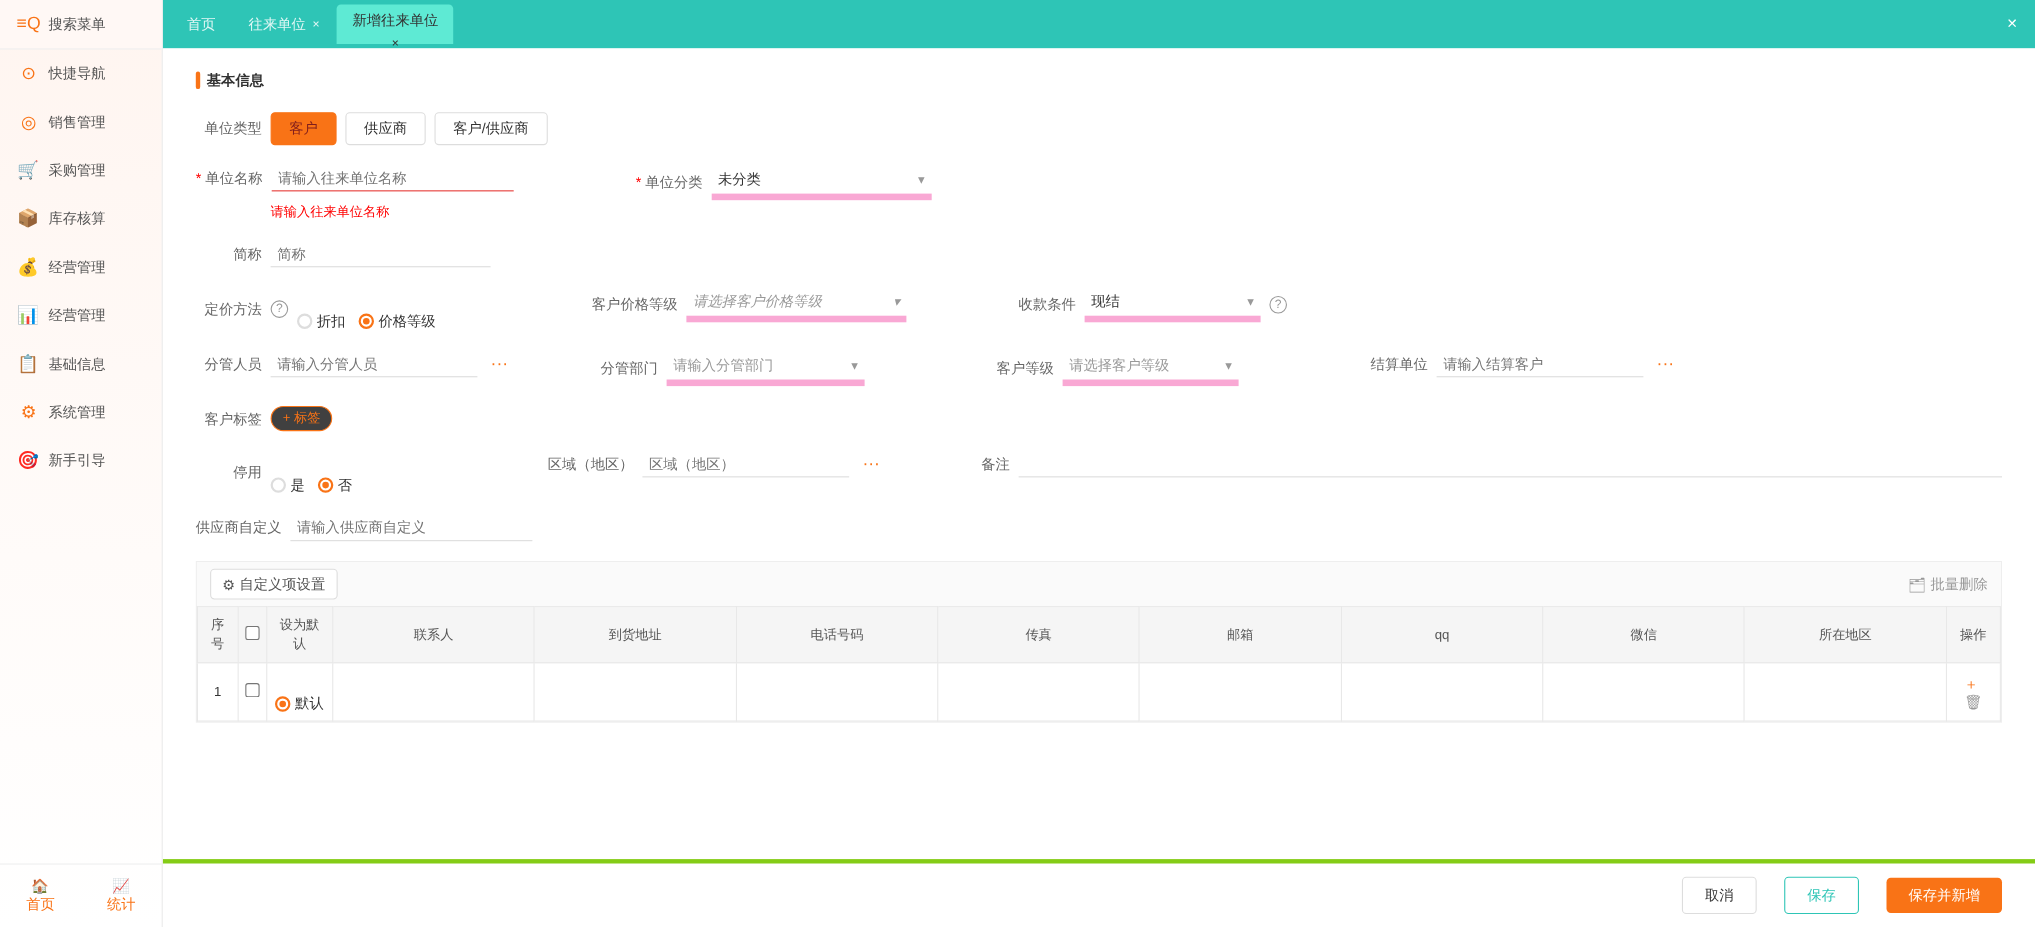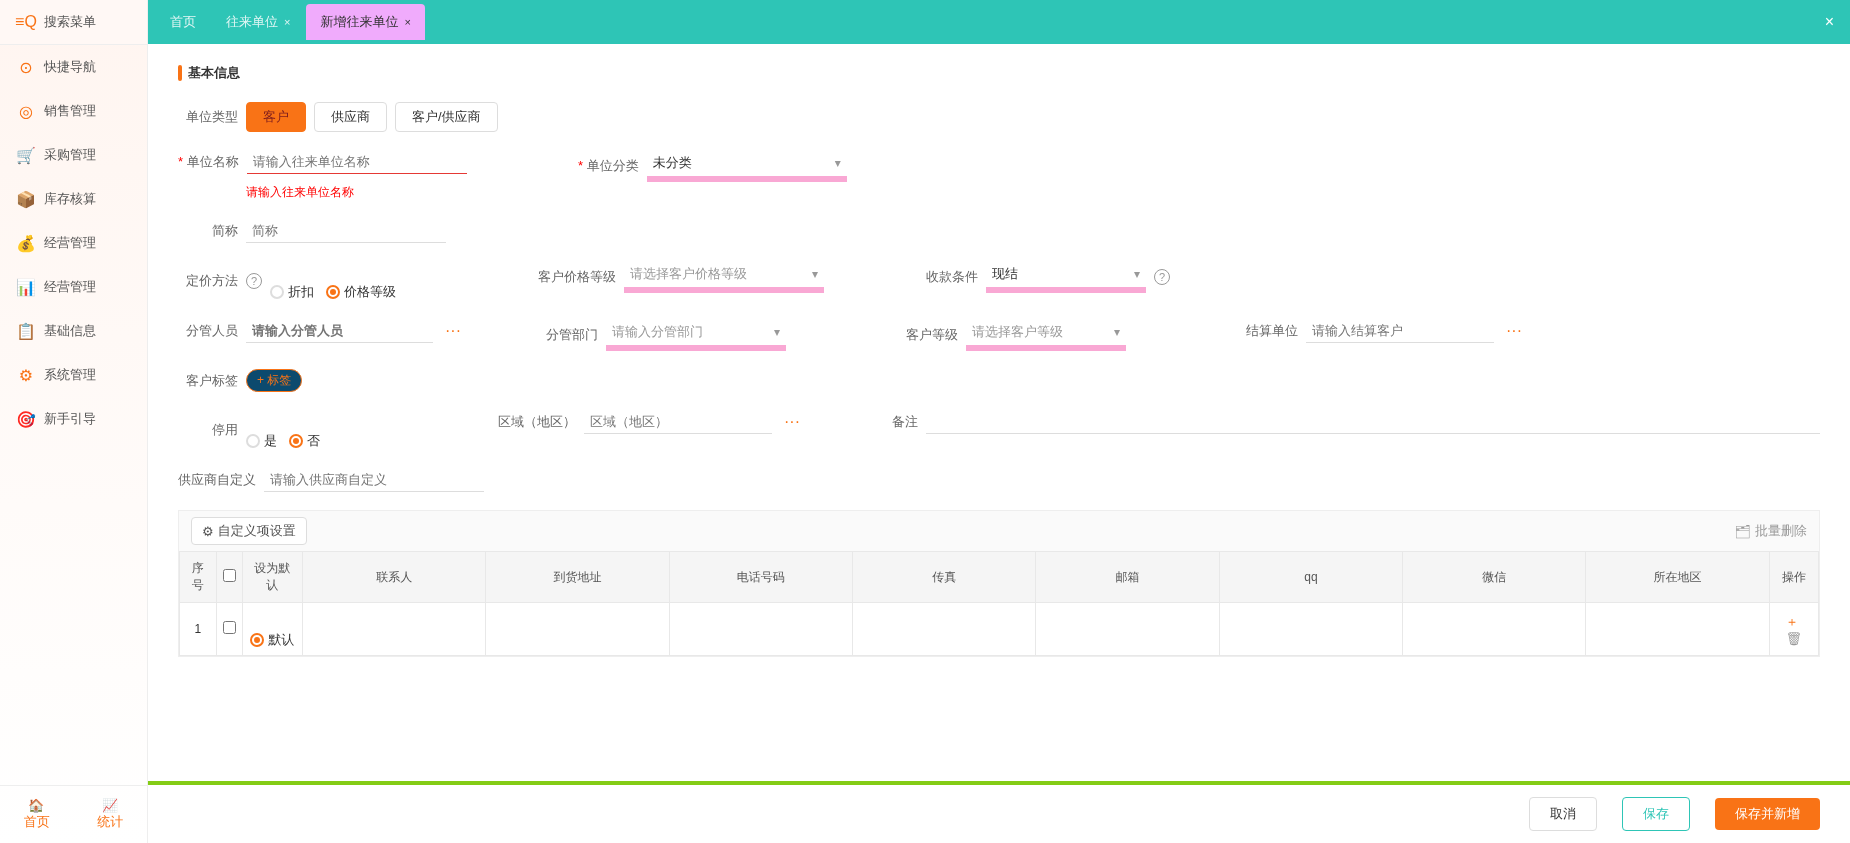--- a/index.html
+++ b/index.html
@@ -48,22 +48,23 @@
       align-items: center;
       gap: 6px;
       padding: 6px 14px;
       border-radius: 4px 4px 0 0;
       cursor: pointer;
       color: rgba(255,255,255,0.85);
       font-size: 13px;
       height: 36px;
     }
     .tab.active {
-      background: #f0abfc;
-      color: #333;
+      background: #5eead4;
+      color: #333;
+      flex-direction: column;
     }
     .tab .close-btn { font-size: 11px; color: inherit; cursor: pointer; }
     .tab-close-right {
       margin-left: auto;
       color: white;
       font-size: 16px;
       cursor: pointer;
       padding: 4px 8px;
     }
 
@@ -190,21 +191,21 @@
       padding: 0 4px;
     }
 
     .tag-add-btn {
       border: 1px solid #f97316;
       border-radius: 20px;
       padding: 2px 10px;
       color: #f97316;
       cursor: pointer;
       font-size: 12px;
-      background: #0c4a6e;
+      background: #404040;
     }
 
     .help-icon {
       width: 16px; height: 16px;
       border-radius: 50%;
       border: 1px solid #999;
       display: flex; align-items: center; justify-content: center;
       color: #999; font-size: 11px; cursor: pointer;
     }
 
@@ -439,39 +440,39 @@
             <span>折扣</span>
           </div>
           <div class="radio-option">
             <div class="radio-dot checked"></div>
             <span>价格等级</span>
           </div>
         </div>
       </div>
       <div class="form-field" style="min-width:320px; max-width:380px;">
         <label>客户价格等级</label>
-        <div class="select-field" style="min-width:200px;">
+        <div class="select-field" style="min-width:200px;font-style:italic;">
           <span>请选择客户价格等级</span>
           <span class="chevron" style="margin-left:auto;">▾</span>
         </div>
       </div>
       <div class="form-field" style="min-width:280px;">
         <label>收款条件</label>
         <div class="select-field" style="min-width:160px; color:#333;">
           <span>现结</span>
           <span class="chevron" style="margin-left:auto;">▾</span>
         </div>
         <div class="help-icon">?</div>
       </div>
     </div>
 
     <div class="form-row">
       <div class="form-field" style="min-width:300px; max-width:360px;">
         <label>分管人员</label>
-        <input class="form-input" type="text" style="min-width: 180px; font-weight: bold;" placeholder="请输入分管人员">
+        <input class="form-input" type="text" style="min-width: 180px;" placeholder="请输入分管人员">
         <span class="more-btn">···</span>
       </div>
       <div class="form-field" style="min-width:300px; max-width:360px;">
         <label>分管部门</label>
         <div class="select-field" style="min-width:180px;">
           <span>请输入分管部门</span>
           <span class="chevron" style="margin-left:auto;">▾</span>
         </div>
       </div>
       <div class="form-field" style="min-width:280px; max-width:340px;">

